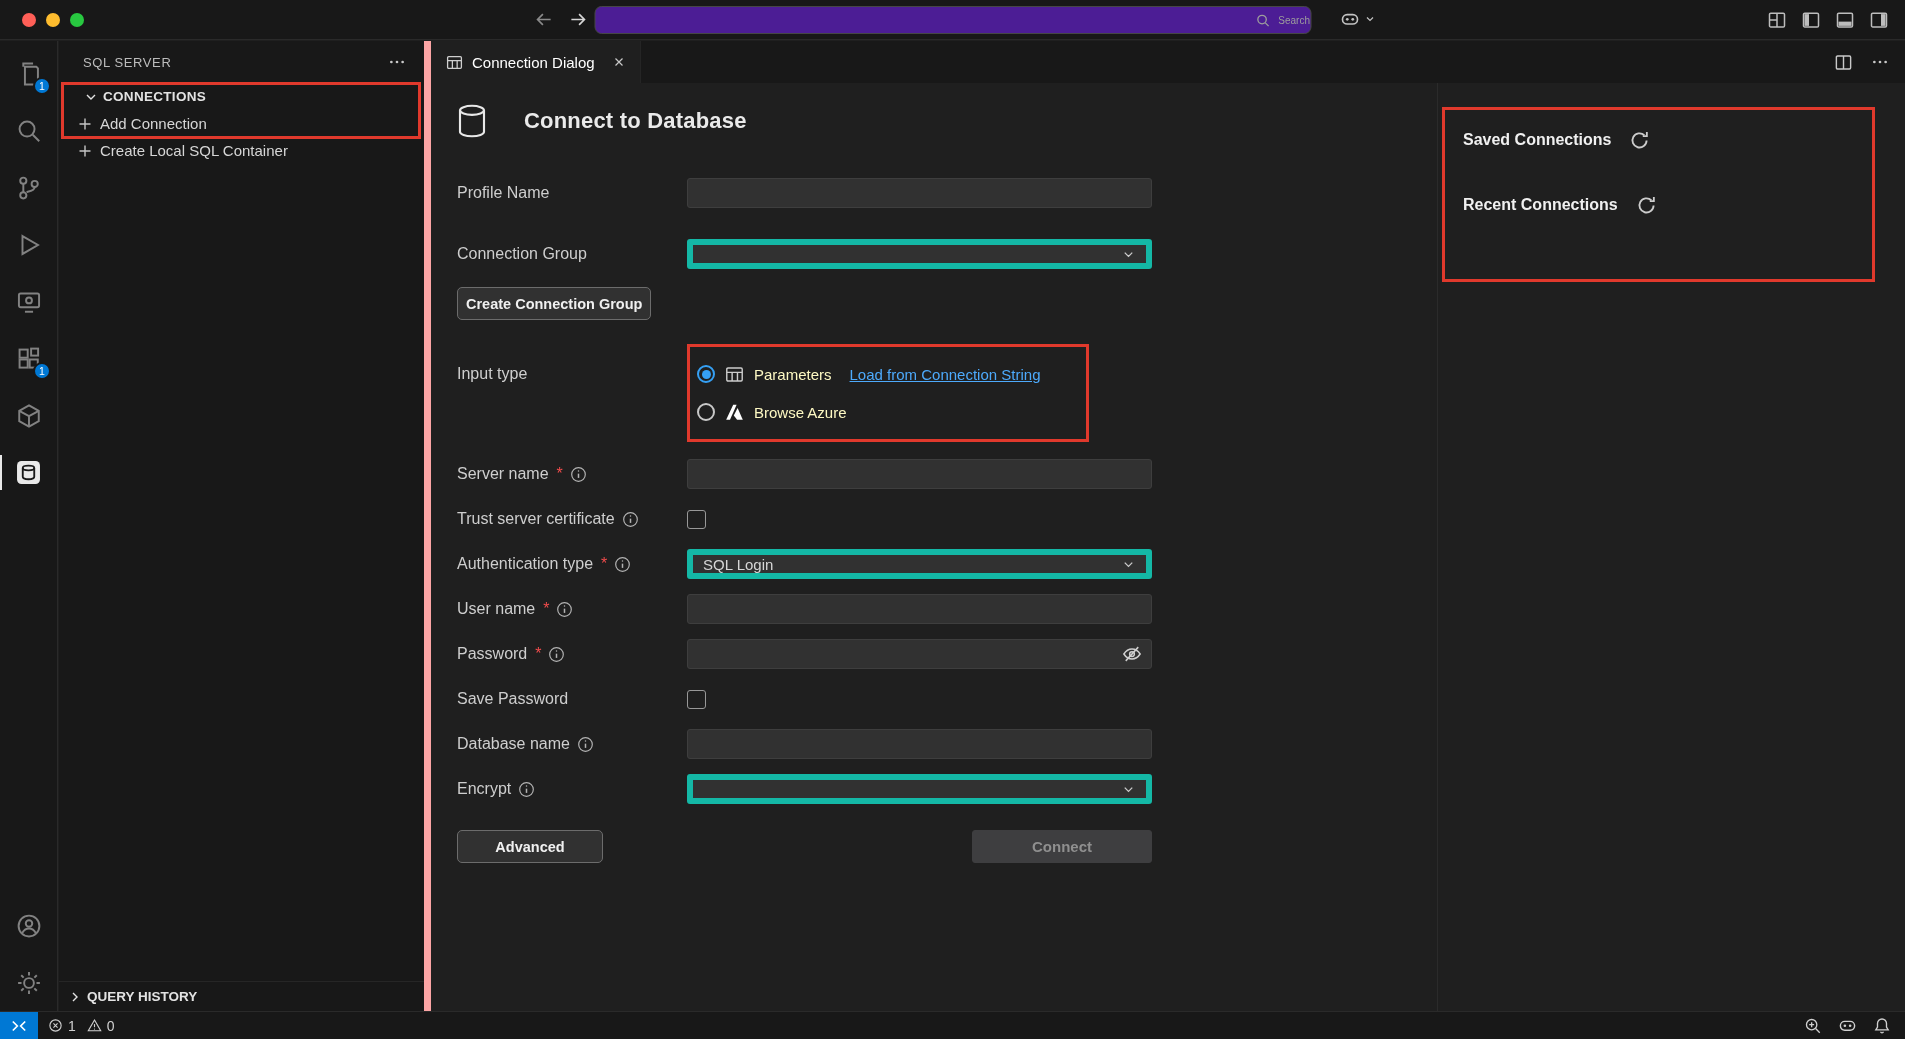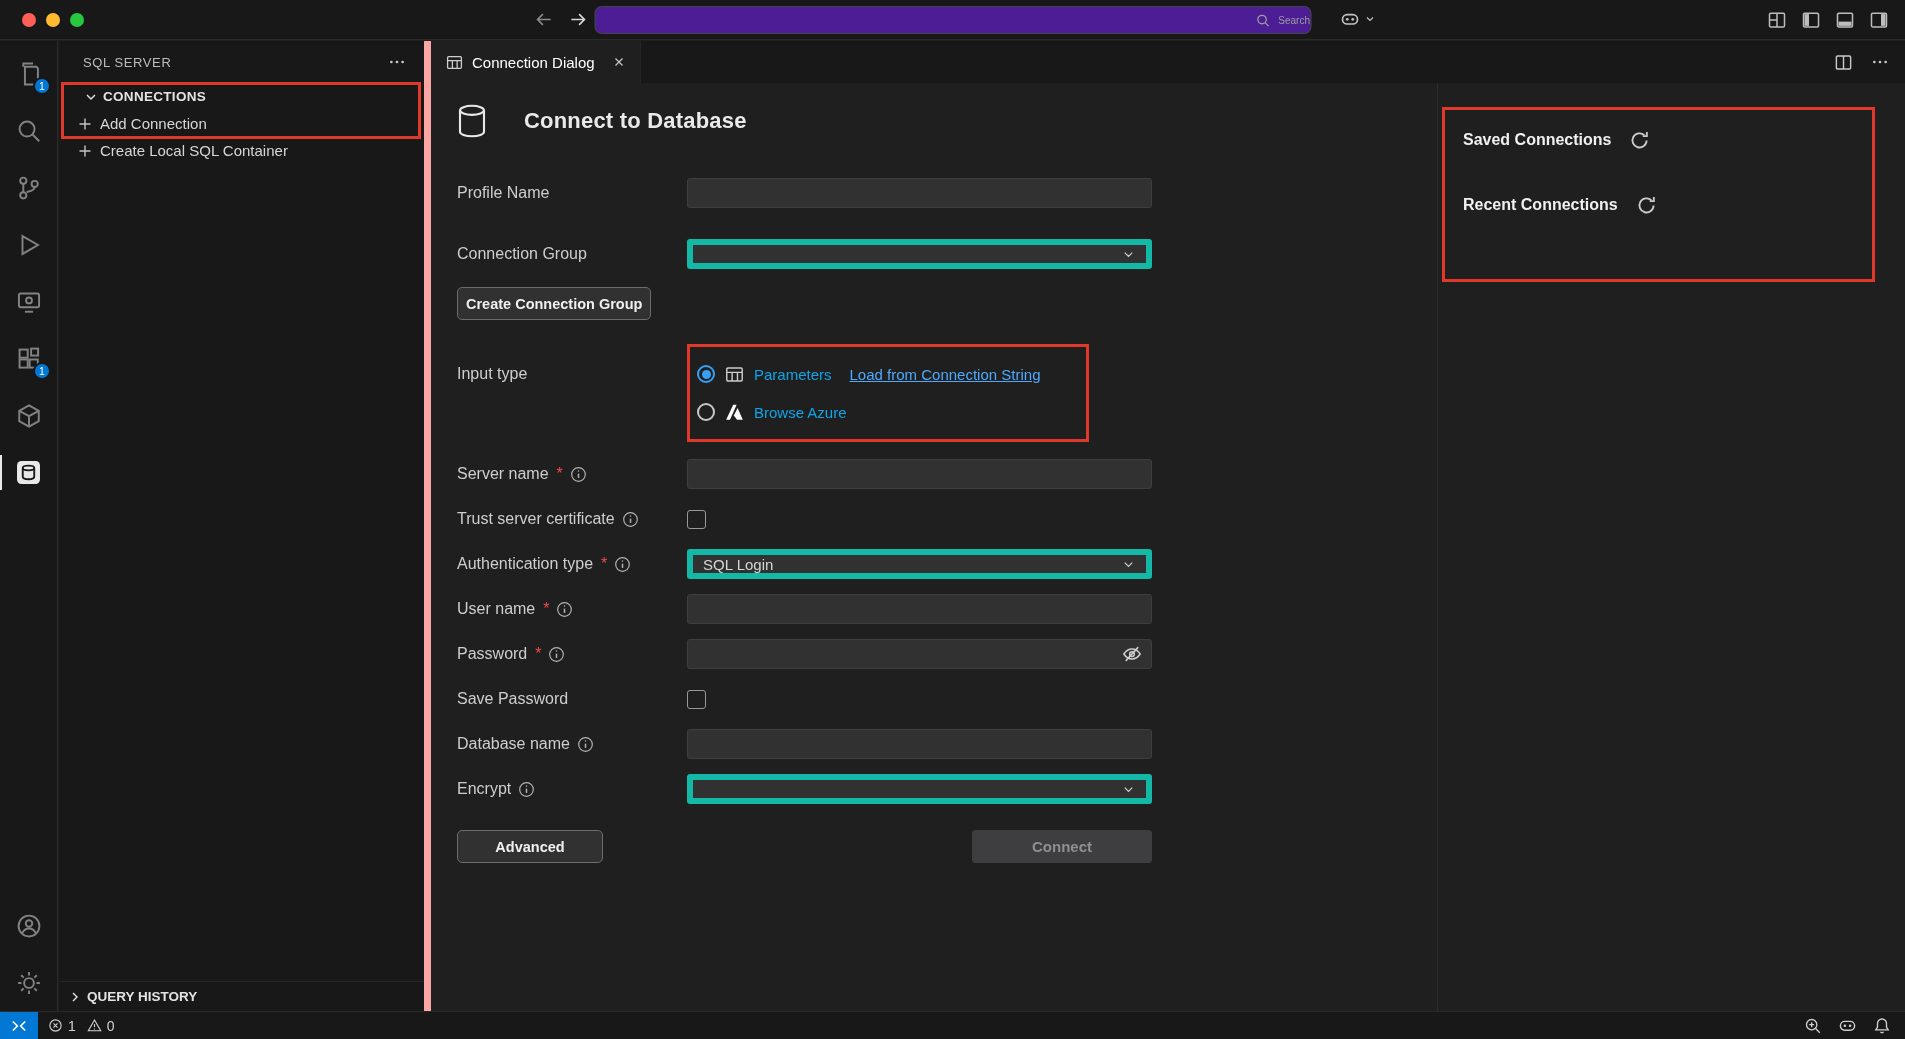--- a/index.html
+++ b/index.html
@@ -77,21 +77,21 @@
 .btn-advanced { min-width:146px; }
 .btn-primary-disabled { width:180px; height:33px; background:#3e3e40; border:1px solid #3e3e40; border-radius:3px;
   color:#8f8f8f; font-family:"Liberation Sans", sans-serif; font-size:15px; font-weight:bold; }
 .btn-row { margin-left:25px; width:695px; display:flex; justify-content:space-between; align-items:center; }
 
 .radio-group { display:block; width:465px; position:relative; }
 .radio-row { display:flex; align-items:center; gap:10px; height:38px; padding-left:10px; }
 .radio { width:18px; height:18px; border-radius:50%; border:2px solid #c8c8c8; display:grid; place-items:center; cursor:pointer; background:#1f1f1f; }
 .radio.selected { border-color:#35a0f4; }
 .radio .dot { width:9px; height:9px; border-radius:50%; background:#35a0f4; }
-.radio-label { font-size:15px; color:#0ea5e9; }
+.radio-label { font-size:15px; color:#fef9c3; }
 .link { color:#4daafc; text-decoration:underline; font-size:15px; margin-left:8px; cursor:pointer; }
 
 
 .rpanel { position:absolute; left:1005px; right:0; top:0; bottom:0; border-left:1px solid #2b2b2b; }
 .rp-row { display:flex; align-items:center; gap:18px; margin-left:25px; height:32px; }
 .rp-title { font-size:16px; font-weight:bold; color:#f0f0f0; }
 .rp-refresh { color:#cccccc; cursor:pointer; }
 
 
 .statusbar { position:absolute; bottom:0; left:0; right:0; height:28px; background:#181818; border-top:1px solid #2a2a2a;

